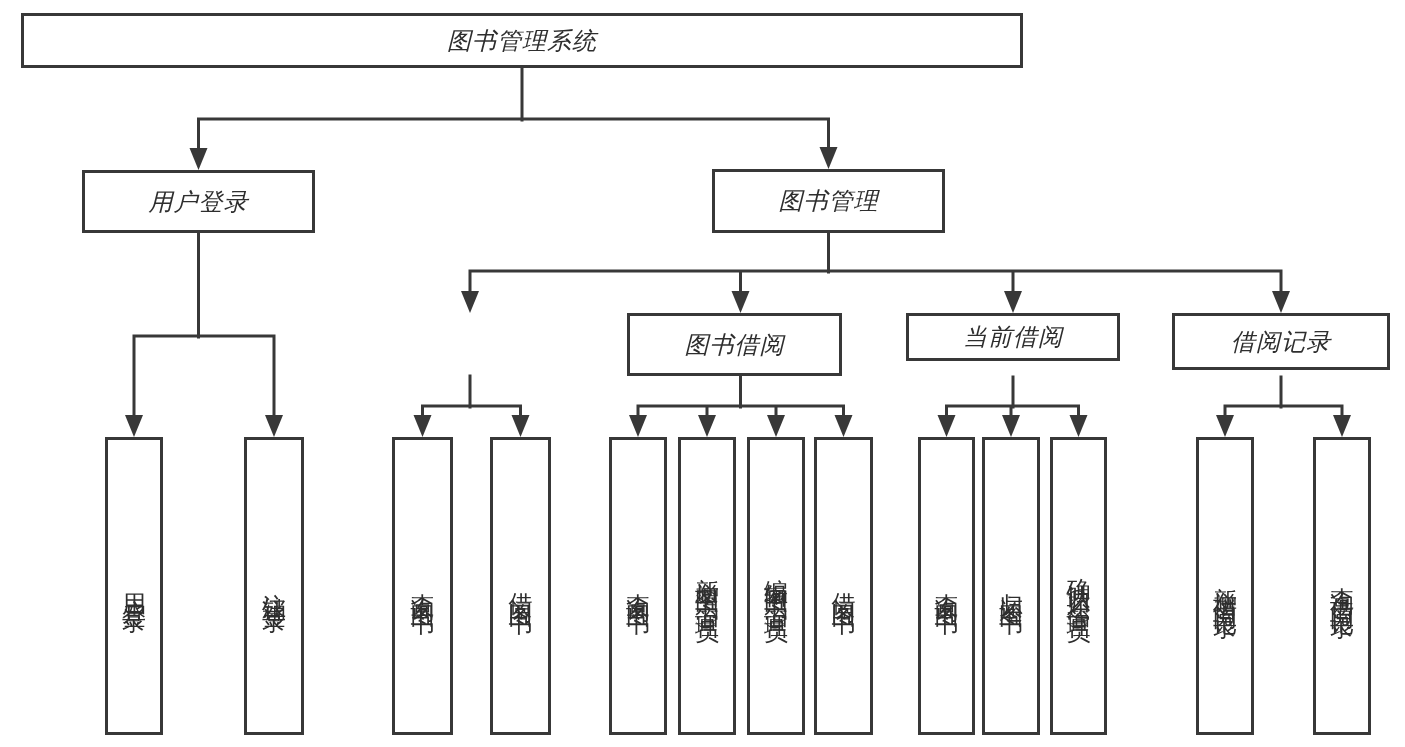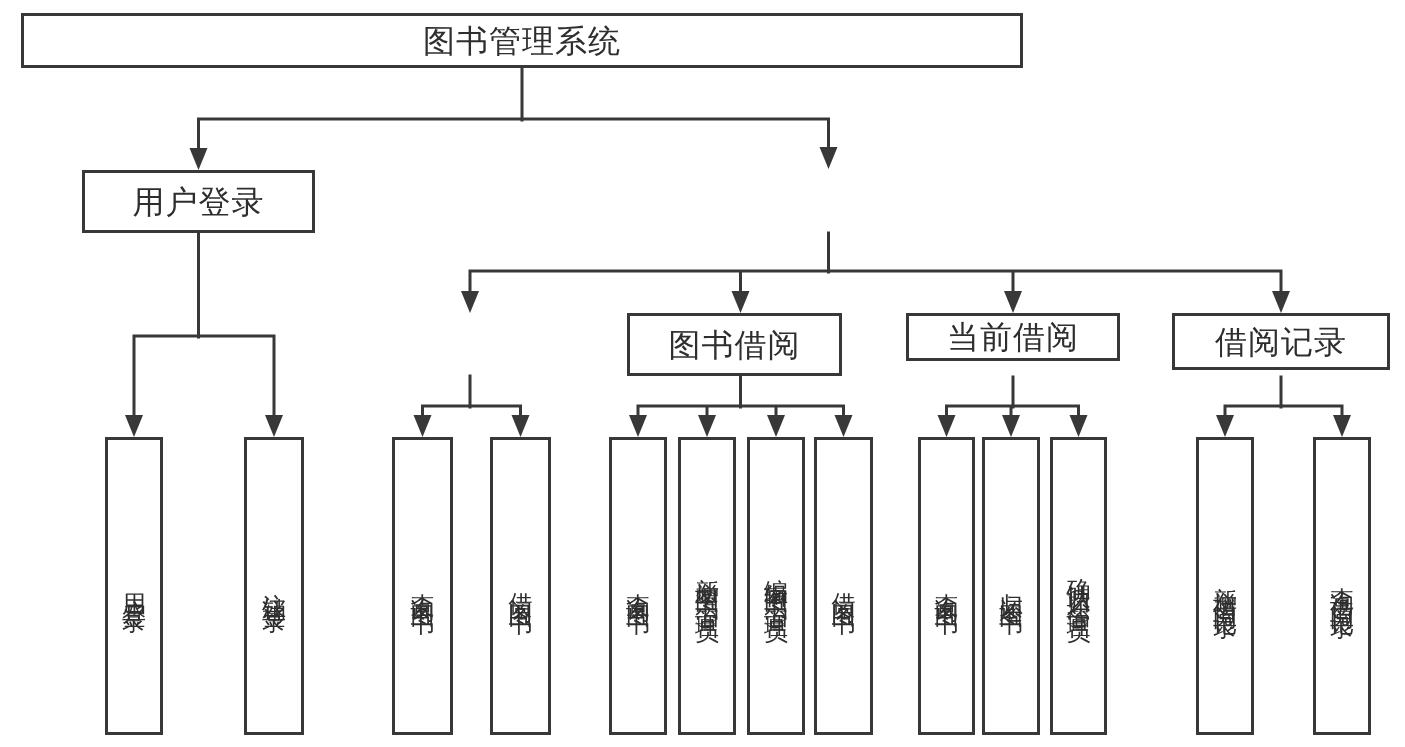--- a/index.html
+++ b/index.html
@@ -6,21 +6,21 @@
   .canvas{
     position:relative;width:1405px;height:747px;background:#ffffff;
     font-family:"DejaVu Sans",sans-serif;overflow:hidden;
   }
   .wires{position:absolute;left:0;top:0;z-index:1;}
   .node{
     position:absolute;box-sizing:border-box;background:#ffffff;
     border:3px solid #383838;display:flex;align-items:center;justify-content:center;
     color:#2e2e2e;z-index:2;
   }
-  .lbl{font-size:32px;letter-spacing:1px;white-space:nowrap;line-height:1;}
+  .lbl{font-size:24px;letter-spacing:1px;white-space:nowrap;line-height:1;font-style:italic;}
   .vlbl{
     writing-mode:vertical-rl;text-orientation:mixed;white-space:nowrap;
     font-size:24px;letter-spacing:6px;line-height:1;
   }
   .watermark{
     position:absolute;left:1184px;top:716px;z-index:3;
     color:#9c9c9c;font-size:20px;line-height:24px;white-space:nowrap;
   }
 </style>
 </head>
@@ -60,20 +60,23 @@
       <polygon points="1333,415 1351,415 1342,437"></polygon>
     </g>
   </svg>
 
   <div class="node" style="left:21px;top:13px;width:1002px;height:55px">
     <span class="lbl">图书管理系统</span>
   </div>
 
   <div class="node" style="left:82px;top:170px;width:233px;height:63px">
     <span class="lbl">用户登录</span>
+  </div>
+  <div class="node" style="left:712px;top:169px;width:233px;height:64px">
+    <span class="lbl">图书管理</span>
   </div>
 
   <div class="node" style="left:627px;top:313px;width:215px;height:63px">
     <span class="lbl">图书借阅</span>
   </div>
   <div class="node" style="left:906px;top:313px;width:214px;height:48px">
     <span class="lbl">当前借阅</span>
   </div>
   <div class="node" style="left:1172px;top:313px;width:218px;height:57px">
     <span class="lbl">借阅记录</span>

